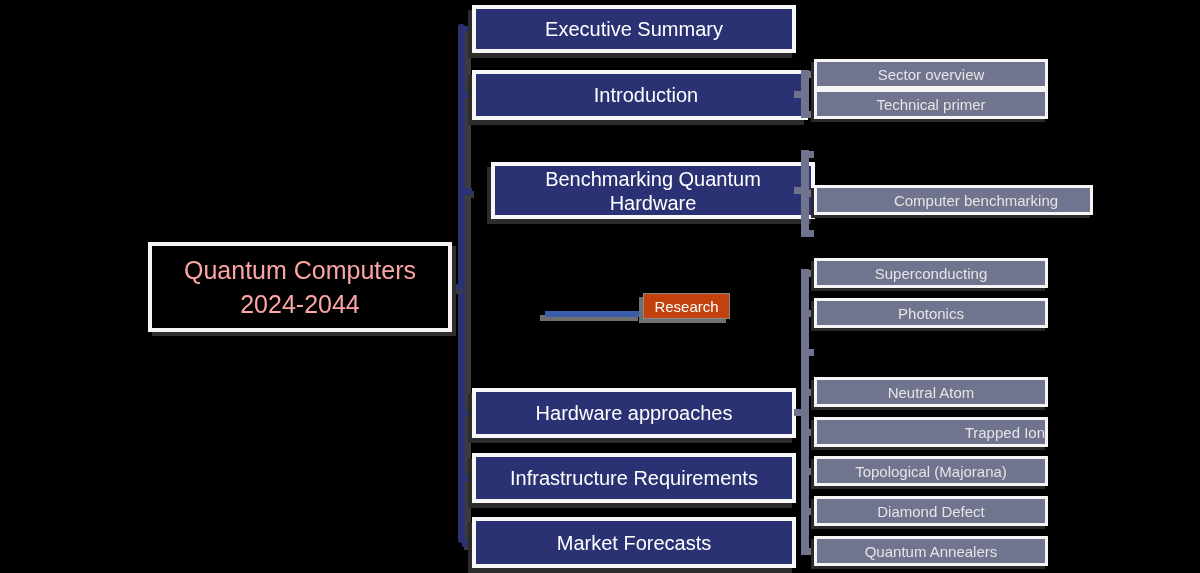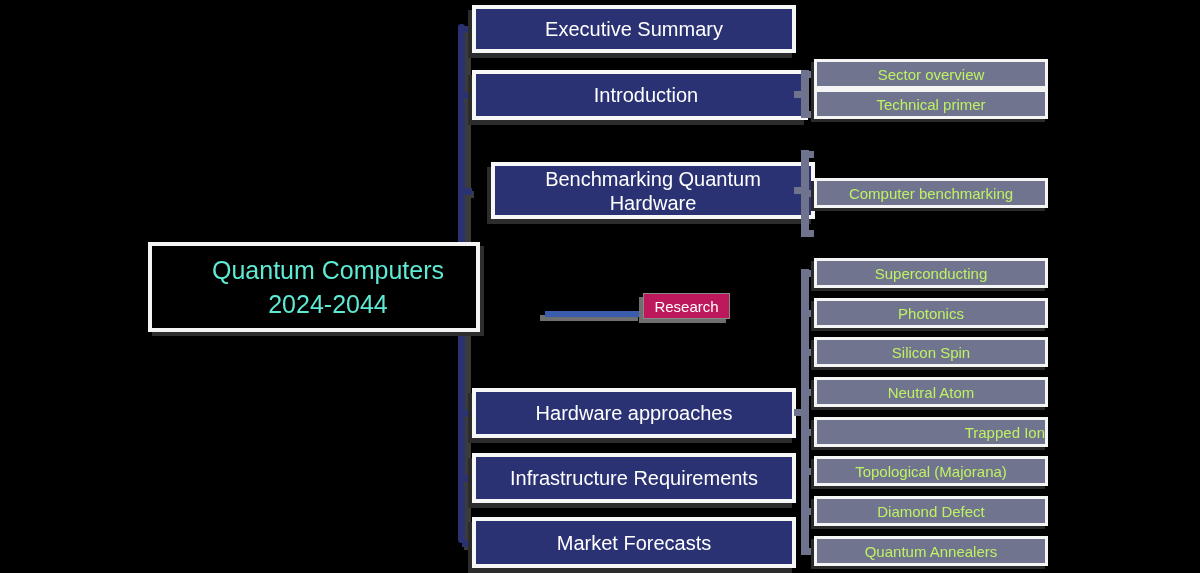--- a/index.html
+++ b/index.html
@@ -16,29 +16,28 @@
     overflow: hidden;
   }
   
   .title-box {
     position: absolute;
     left: 148px; top: 242px;
     width: 296px; height: 82px;
     background: #000;
     border: 4px solid #f4f4f4;
     box-shadow: 4px 4px 0 #2e2e2e;
-    color: #5eead4;
+    color: #fca5a5;
     display: flex;
     flex-direction: column;
     align-items: center;
     justify-content: center;
     text-align: center;
     font-size: 25px;
     line-height: 34px;
-    padding-left: 28px;
   }
   
   .chapter {
     position: absolute;
     left: 472px;
     width: 316px;
     background: #2a3273;
     border: 4px solid #f7f7f7;
     box-shadow: -4px 5px 0 #2c2c2c;
     color: #fff;
@@ -53,21 +52,21 @@
   .chapter .lbl { padding: 0 8px; }
   
   .sub {
     position: absolute;
     left: 814px;
     width: 228px;
     height: 24px;
     background: #70748e;
     border: 3px solid #f5f5f5;
     box-shadow: -3px 3px 0 #2a2a2a;
-    color: #bef264;
+    color: #e5e5e5;
     display: flex;
     align-items: center;
     justify-content: center;
     text-align: center;
     font-size: 15px;
   }
   
   .trunk-navy {
     position: absolute;
     left: 458px;
@@ -98,21 +97,21 @@
     position: absolute;
     left: 545px; top: 311px;
     width: 98px; height: 6px;
     background: #3b5dae;
     box-shadow: -5px 4px 0 #6f6f6f;
   }
   .logo-research {
     position: absolute;
     left: 643px; top: 293px;
     width: 85px; height: 24px;
-    background: #be185d;
+    background: #c2410c;
     border: 1px solid #8a8a8a;
     box-shadow: -4px 4px 0 #6f6f6f;
     color: #fff;
     display: flex;
     align-items: center;
     justify-content: center;
     font-size: 15px;
   }
 </style>
 </head>
@@ -179,32 +178,29 @@
   <div class="stub-gray" style="left:806px; top:468px; width:8px;"></div>
   <div class="stub-gray" style="left:806px; top:508px; width:8px;"></div>
   <div class="stub-gray" style="left:806px; top:548px; width:8px;"></div>
 
   <div class="sub" style="top:59px;">
     <span>Sector overview</span>
   </div>
   <div class="sub" style="top:89px;">
     <span>Technical primer</span>
   </div>
-  <div class="sub" style="top:178px;">
+  <div class="sub" style="top:185px;padding-left:45px;">
     <span>Computer benchmarking</span>
   </div>
   <div class="sub" style="top:258px;">
     <span>Superconducting</span>
   </div>
   <div class="sub" style="top:298px;">
     <span>Photonics</span>
   </div>
-  <div class="sub" style="top:337px;">
-    <span>Silicon Spin</span>
-  </div>
   <div class="sub" style="top:377px;">
     <span>Neutral Atom</span>
   </div>
   <div class="sub" style="top:417px;justify-content:flex-end;">
     <span>Trapped Ion</span>
   </div>
   <div class="sub" style="top:456px;">
     <span>Topological (Majorana)</span>
   </div>
   <div class="sub" style="top:496px;">

